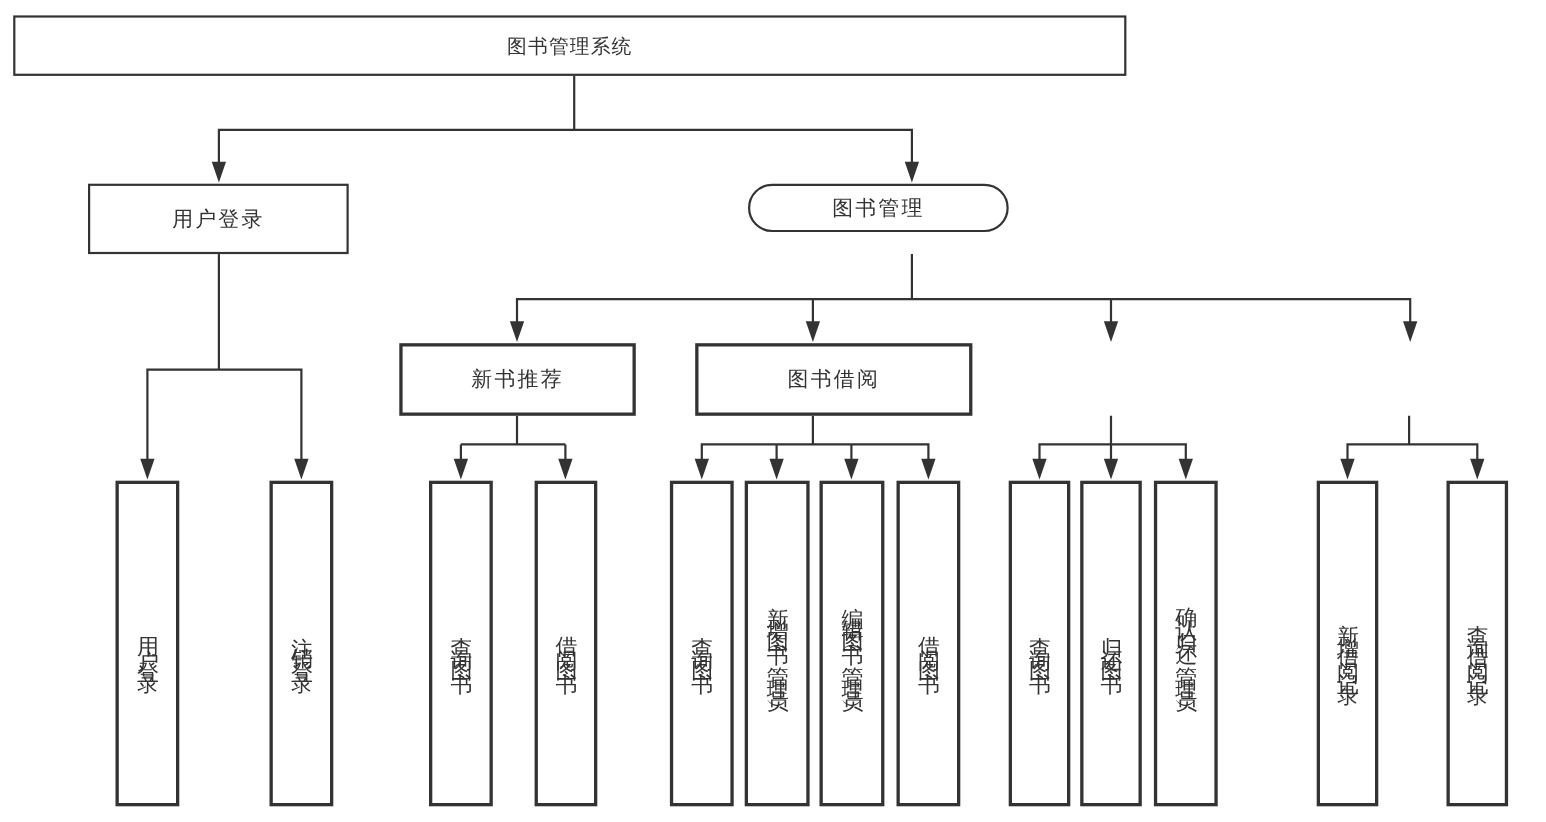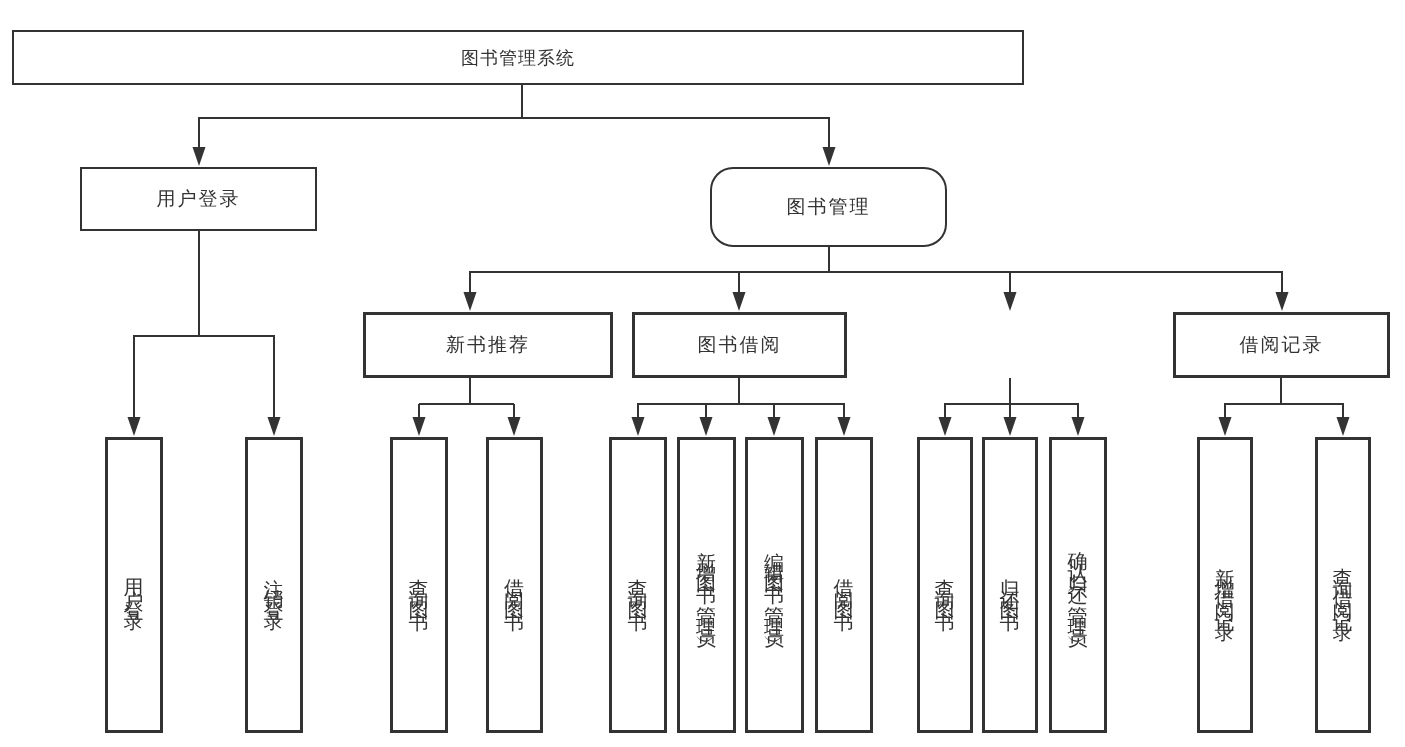--- a/index.html
+++ b/index.html
@@ -81,39 +81,36 @@
       <path d="M767.5 417 L780.5 417 L774 436 Z"></path>
       <path d="M837.5 417 L850.5 417 L844 436 Z"></path>
       <path d="M938.5 417 L951.5 417 L945 436 Z"></path>
       <path d="M1003.5 417 L1016.5 417 L1010 436 Z"></path>
       <path d="M1071.5 417 L1084.5 417 L1078 436 Z"></path>
       <path d="M1218.5 417 L1231.5 417 L1225 436 Z"></path>
       <path d="M1336.5 417 L1349.5 417 L1343 436 Z"></path>
     </g>
   </svg>
 
-  <div class="box lv1" style="left:12px;top:14px;width:1012px;height:55px;margin-top:16px;">
+  <div class="box lv1" style="left:12px;top:14px;width:1012px;height:55px;">
     <span>图书管理系统</span>
   </div>
 
   <div class="box lv2" style="left:80px;top:167px;width:237px;height:64px;">
     <span>用户登录</span>
   </div>
-  <div class="box lv2" style="left:710px;top:167px;width:237px;height:80px;border-radius:23px;">
+  <div class="box lv2" style="left:680px;top:167px;width:237px;height:44px;border-radius:23px;">
     <span>图书管理</span>
   </div>
 
-  <div class="box lv3" style="left:363px;top:312px;width:250px;height:66px;">
+  <div class="box lv3" style="left:363px;top:312px;width:215px;height:66px;">
     <span>新书推荐</span>
   </div>
-  <div class="box lv3" style="left:632px;top:312px;width:215px;height:66px;">
+  <div class="box lv3" style="left:632px;top:312px;width:252px;height:66px;">
     <span>图书借阅</span>
-  </div>
-  <div class="box lv3" style="left:1173px;top:312px;width:217px;height:66px;">
-    <span>借阅记录</span>
   </div>
 
   <div class="box leaf" style="left:105px;top:437px;width:58px;height:296px;">
     <span class="vtext">用户登录</span>
   </div>
   <div class="box leaf" style="left:245px;top:437px;width:58px;height:296px;">
     <span class="vtext">注销登录</span>
   </div>
 
   <div class="box leaf" style="left:390px;top:437px;width:58px;height:296px;">

